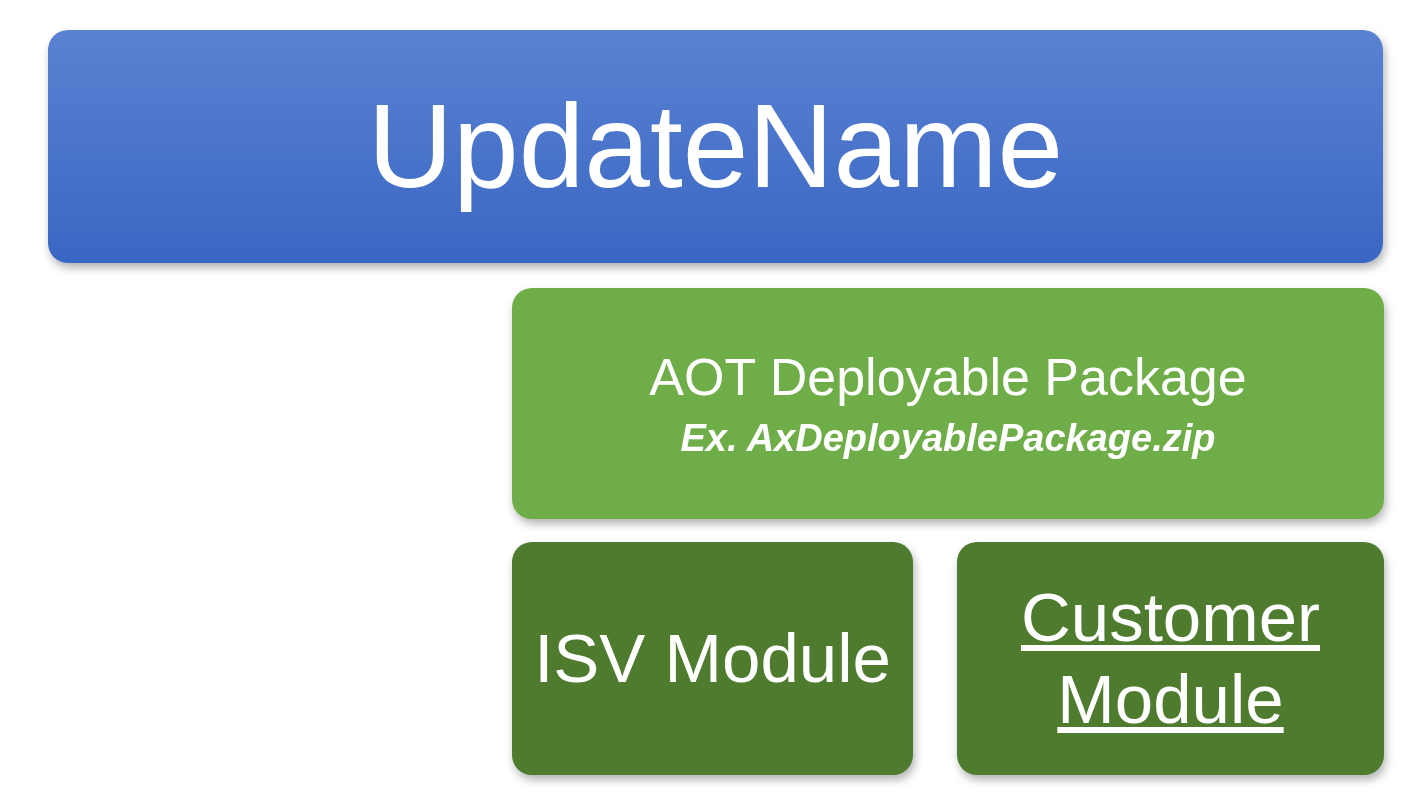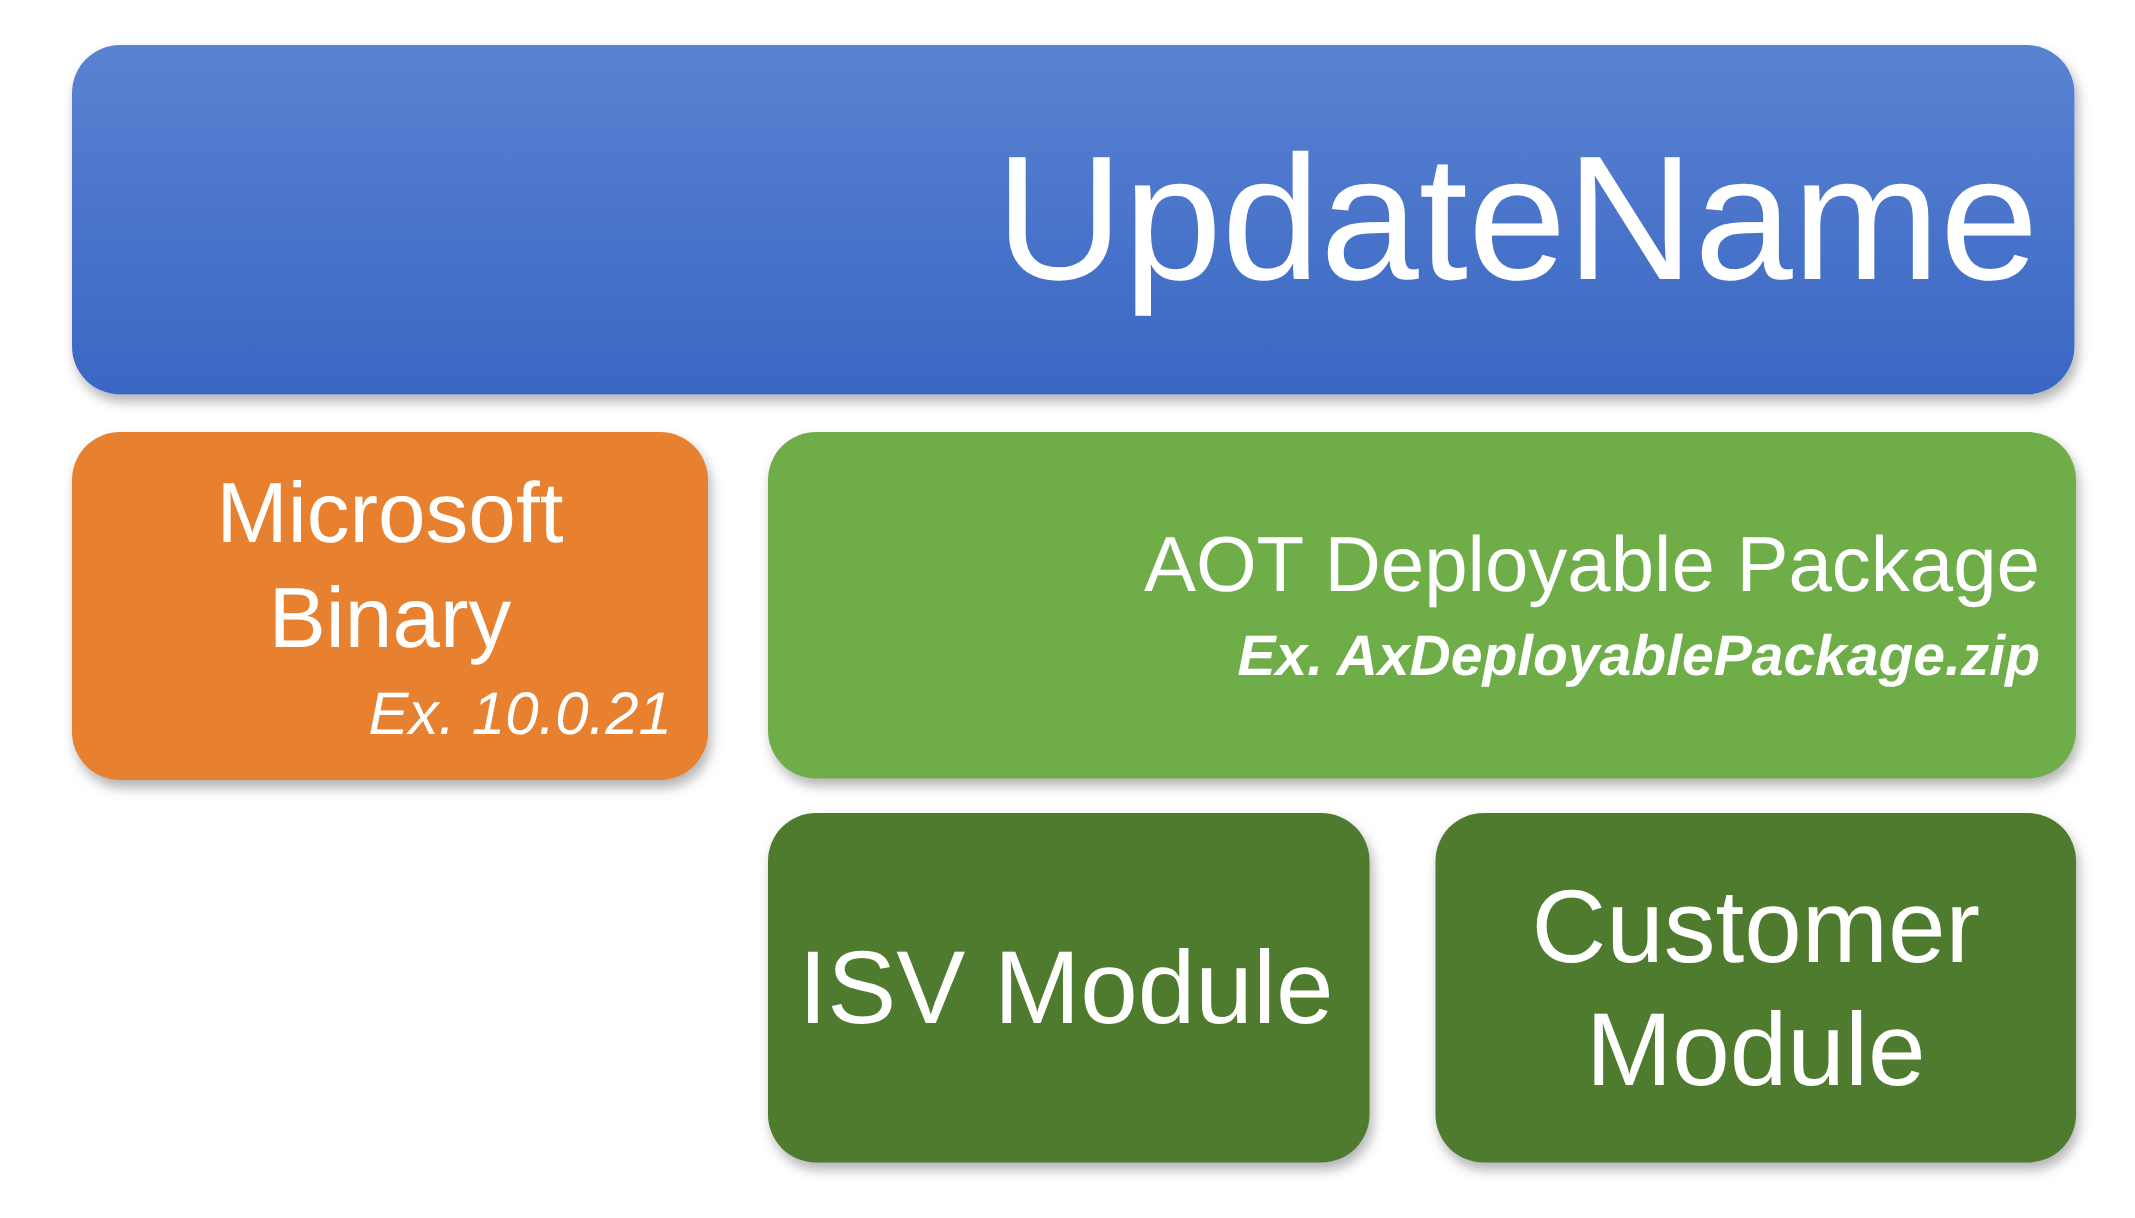--- a/index.html
+++ b/index.html
@@ -10,25 +10,25 @@
   .canvas {
     position: relative;
     width: 1423px;
     height: 812px;
     background: #ffffff;
     overflow: hidden;
     font-family: "Liberation Sans", "DejaVu Sans", sans-serif;
   }
   .box {
     position: absolute;
-    border-radius: 32px;
+    border-radius: 20px;
     box-shadow: 2px 5px 8px rgba(90, 90, 90, 0.45);
     display: flex;
     flex-direction: column;
-    align-items: flex-end;
+    align-items: center;
     justify-content: center;
     text-align: center;
     color: #ffffff;
     box-sizing: border-box;
     padding: 10px 24px;
   }
   .box-blue {
     left: 48px;
     top: 30px;
     width: 1335px;
@@ -55,20 +55,21 @@
     width: 401px;
     height: 233px;
     background: var(--dark-green, #4e7b2e);
   }
   .box-darkgreen-customer {
     left: 957px;
     top: 542px;
     width: 427px;
     height: 233px;
     background: var(--dark-green, #4e7b2e);
+    text-decoration: underline;
   }
   .title-xl {
     font-size: 118px;
     font-weight: 400;
     line-height: 1.1;
     white-space: nowrap;
   }
   .title-lg {
     font-size: 57px;
     font-weight: 400;
@@ -102,24 +103,20 @@
 </style>
 </head>
 <body style="background: rgb(255, 255, 255);">
 
 <div class="canvas">
 
   <div class="box box-blue">
     <div class="title-xl">UpdateName</div>
   </div>
 
-  <div class="box box-orange">
-    <div class="title-lg">Microsoft Binary</div>
-    <div class="example-lg">Ex. 10.0.21</div>
-  </div>
 
   <div class="box box-green">
     <div class="title-md">AOT Deployable Package</div>
     <div class="example-md">Ex. AxDeployablePackage.zip</div>
   </div>
 
   <div class="box box-darkgreen-isv">
     <div class="title-module nowrap">ISV Module</div>
   </div>
 

